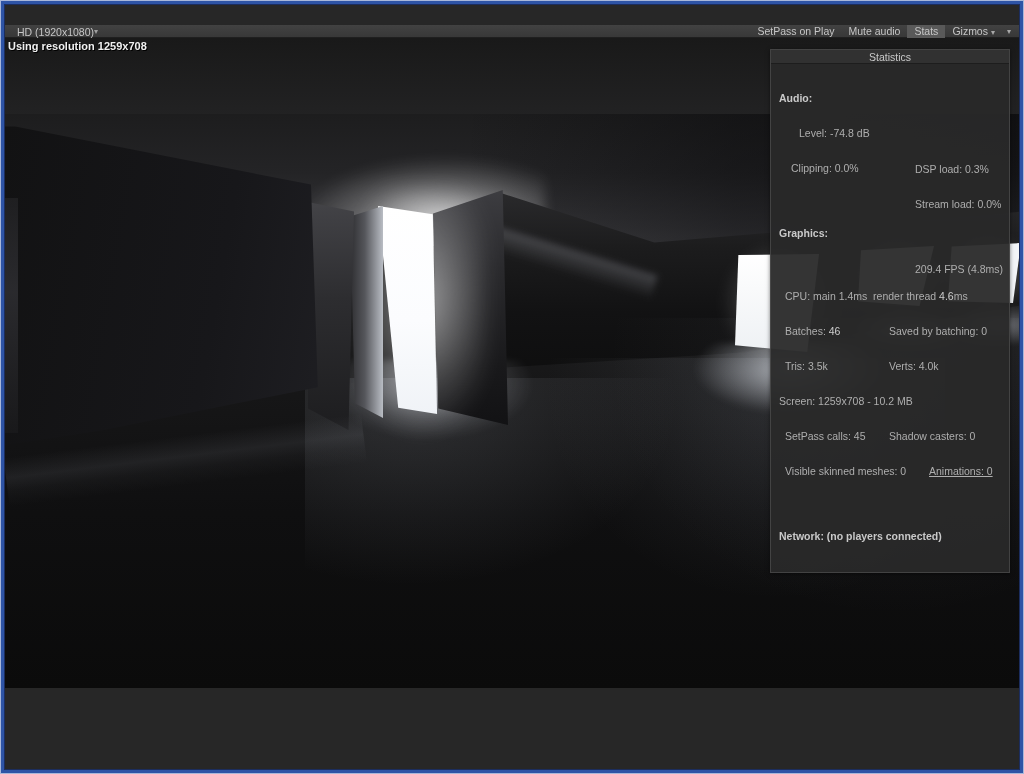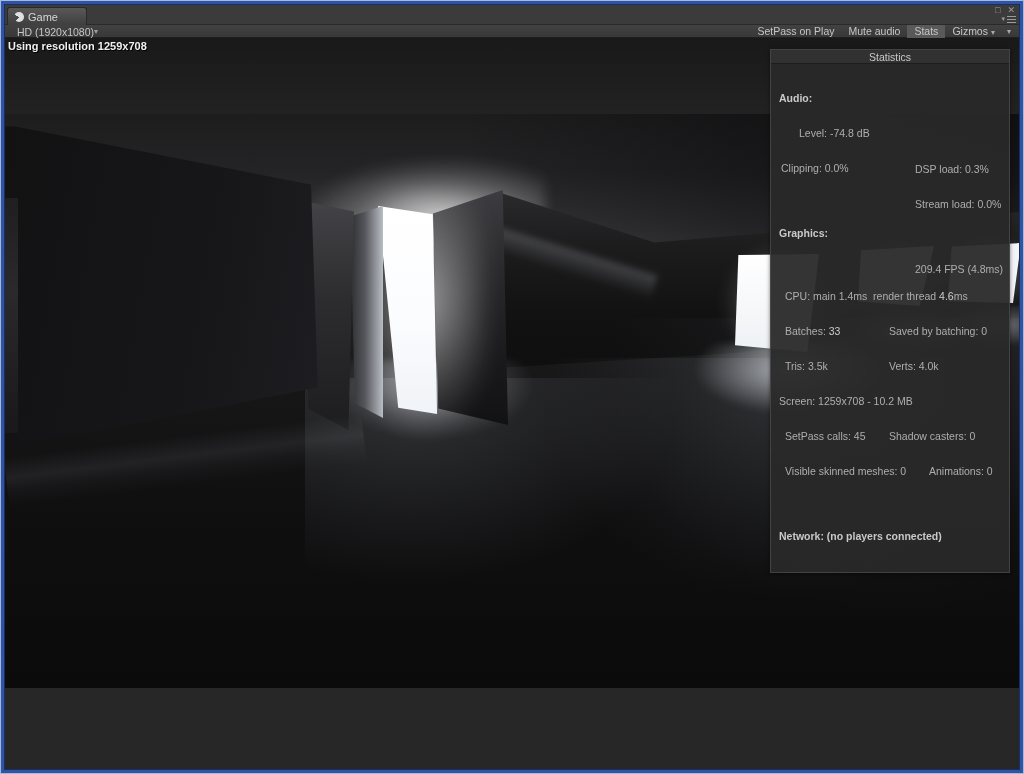--- a/index.html
+++ b/index.html
@@ -106,44 +106,30 @@
   .stats { position:absolute; top:11px; right:9px; width:240px; z-index:30;
     background:rgba(41,41,41,.95); border:1px solid rgba(100,100,100,.45); box-shadow:0 1px 4px rgba(0,0,0,.5);
     color:#aeaeae; font-size:10.5px; }
   .stats-header { height:14px; line-height:14px; text-align:center; background:#313131; border-bottom:1px solid #1d1d1d;
     color:#c9c9c9; }
   .stats-body { padding:5px 8px 6px 8px; white-space:pre; }
   .stats-row { position:relative; line-height:11px; height:11px; }
   .stats-row.h { font-weight:bold; color:#c9c9c9; }
   .stats-row .c2 { position:absolute; left:136px; top:0;margin-top:36px; }
   .stats-row .c2b { position:absolute; left:110px; top:0; }
-  .stats-row .c2c { position:absolute; left:150px; top:0; }
+  .stats-row .c2c { position:absolute; left:150px; top:0;text-decoration:underline; }
   .gap4 { height:4px; } .gap6 { height:6px; }
   .bv { font-weight:normal; color:#cdcdcd; }
 </style>
 </head>
 <body>
 
 <div class="screen">
   <div class="inner">
 
-    <div class="tabstrip">
-      <div class="tab">
-        <span class="game-icon"></span>
-        <span>Game</span>
-      </div>
-      <div class="winbtns">
-        <span>□</span>
-        <span>✕</span>
-      </div>
-      <div class="winmenu">
-        <span>▾</span>
-        <span class="mini-lines"></span>
-      </div>
-    </div>
 
     <div class="toolbar">
       <div class="aspect-dd">
         <span>HD (1920x1080)</span>
         <span class="arrow">▾</span>
       </div>
       <div class="tb-right">
         <div class="tb-btn">SetPass on Play</div>
         <div class="tb-btn">Mute audio</div>
         <div class="tb-btn active">Stats</div>
@@ -183,26 +169,26 @@
       <div class="panel-base-glow"></div>
       <div class="left-edge-strip"></div>
 
       <div class="notice">Using resolution 1259x708</div>
 
       <div class="stats">
         <div class="stats-header">Statistics</div>
         <div class="stats-body">
           <div class="stats-row h">Audio:</div>
           <div class="stats-row"><span style="margin-left:20px">Level: -74.8 dB</span><span class="c2">DSP load: 0.3%</span></div>
-          <div class="stats-row"><span style="margin-left:2px">Clipping: 0.0%</span><span class="c2">Stream load: 0.0%</span></div>
+          <div class="stats-row"><span style="margin-left:12px">Clipping: 0.0%</span><span class="c2">Stream load: 0.0%</span></div>
           <div class="gap6"></div>
           <div class="stats-row h"><span>Graphics:</span><span class="c2" style="font-weight:normal;color:#aeaeae">209.4 FPS (4.8ms)</span></div>
           <div class="gap4"></div>
           <div class="stats-row"><span style="margin-left:6px">CPU: main 1.4ms  render thread </span><span class="bv">4.6</span><span>ms</span></div>
-          <div class="stats-row"><span style="margin-left:6px">Batches: </span><span class="bv">33</span><span class="c2b">Saved by batching: 0</span></div>
+          <div class="stats-row"><span style="margin-left:6px">Batches: </span><span class="bv">46</span><span class="c2b">Saved by batching: 0</span></div>
           <div class="stats-row"><span style="margin-left:6px">Tris: 3.5k</span><span class="c2b">Verts: 4.0k</span></div>
           <div class="stats-row"><span style="">Screen: 1259x708 - 10.2 MB</span></div>
           <div class="stats-row"><span style="margin-left:6px">SetPass calls: 45</span><span class="c2b">Shadow casters: 0</span></div>
           <div class="stats-row"><span style="margin-left:6px">Visible skinned meshes: 0</span><span class="c2c">Animations: 0</span></div>
           <div class="gap6"></div>
           <div class="stats-row h">Network: (no players connected)</div>
         </div>
       </div>
     </div>
 

